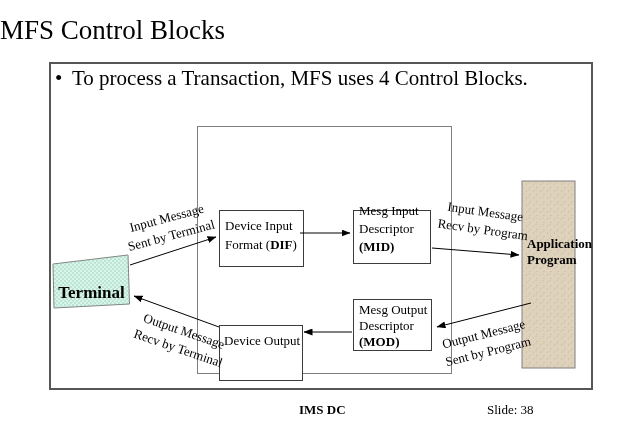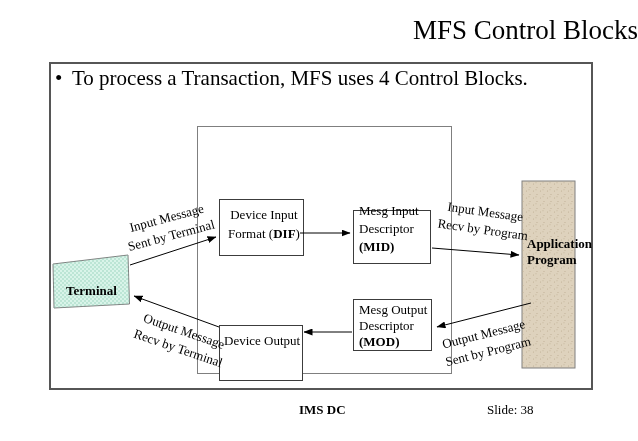--- a/index.html
+++ b/index.html
@@ -1,56 +1,56 @@
 <!DOCTYPE html>
 <html><head>
 <meta charset="utf-8">
 <style>
   html,body{margin:0;padding:0;background:#fff;}
   .slide{
     position:relative;width:638px;height:441px;background:#fff;overflow:hidden;
     font-family:"Liberation Serif","DejaVu Serif",serif;color:#000;
   }
   .title{
-    position:absolute;left:0;top:14px;width:100%;text-align:right;
+    position:absolute;left:0;top:14px;width:100%;text-align:left;
     font-size:27px;line-height:32px;
   }
   .outer-box{
     position:absolute;left:49px;top:62px;width:540px;height:324px;
     border:2px solid #565656;background:transparent;
   }
   .bullet-row{position:absolute;left:55px;top:67px;font-size:21px;line-height:22px;white-space:nowrap;}
   .bullet-marker{display:inline-block;width:17px;}
   .inner-box{
     position:absolute;left:197px;top:126px;width:253px;height:246px;
     border:1px solid #7f7f7f;z-index:1;
   }
   svg.overlay{position:absolute;left:0;top:0;z-index:5;pointer-events:none;}
   .box{
     position:absolute;border:1px solid #3c3c3c;background:#fff;
     font-size:13px;z-index:2;
   }
   .box .bl{white-space:nowrap;}
-  #dif{left:219px;top:199px;width:78px;height:50px;padding:5px 0 0 5px;line-height:19px;text-align:center;}
+  #dif{left:219px;top:210px;width:78px;height:50px;padding:5px 0 0 5px;line-height:19px;}
   #dof{left:219px;top:300px;width:78px;height:49px;padding:5px 0 0 4px;line-height:19px;margin-top:25px;}
   #mid{left:353px;top:210px;width:76px;height:52px;}
   #mid .txt{margin:-9px 0 0 5px;line-height:18px;}
   #mod{left:353px;top:299px;width:77px;height:50px;}
   #mod .txt{margin:2px 0 0 5px;line-height:16px;}
   .rot{
     position:absolute;font-size:13px;line-height:18px;white-space:nowrap;
     text-align:center;z-index:6;
   }
   #lbl-in-term {left:169px;top:227px;transform:translate(-50%,-50%) rotate(-15deg);}
   #lbl-out-term{left:181px;top:340px;transform:translate(-50%,-50%) rotate(19deg);}
   #lbl-in-prog {left:484px;top:221px;transform:translate(-50%,-50%) rotate(8deg);}
   #lbl-out-prog{left:486px;top:343px;transform:translate(-50%,-50%) rotate(-14deg);}
   .terminal-label{
     position:absolute;left:53px;top:283px;width:77px;text-align:center;
-    font-size:13px;font-weight:bold;z-index:6;font-family:Liberation Serif, serif;
+    font-size:17px;font-weight:bold;z-index:6;font-family:Liberation Serif, serif;
   }
   .app-label{
     position:absolute;left:527px;top:236px;font-size:13px;font-weight:bold;
     line-height:16px;white-space:nowrap;z-index:6;
   }
   .footer-left {position:absolute;left:299px;top:402px;font-size:13px;font-weight:bold;}
   .footer-right{position:absolute;left:487px;top:402px;font-size:13px;}
 </style>
 </head>
 <body>

